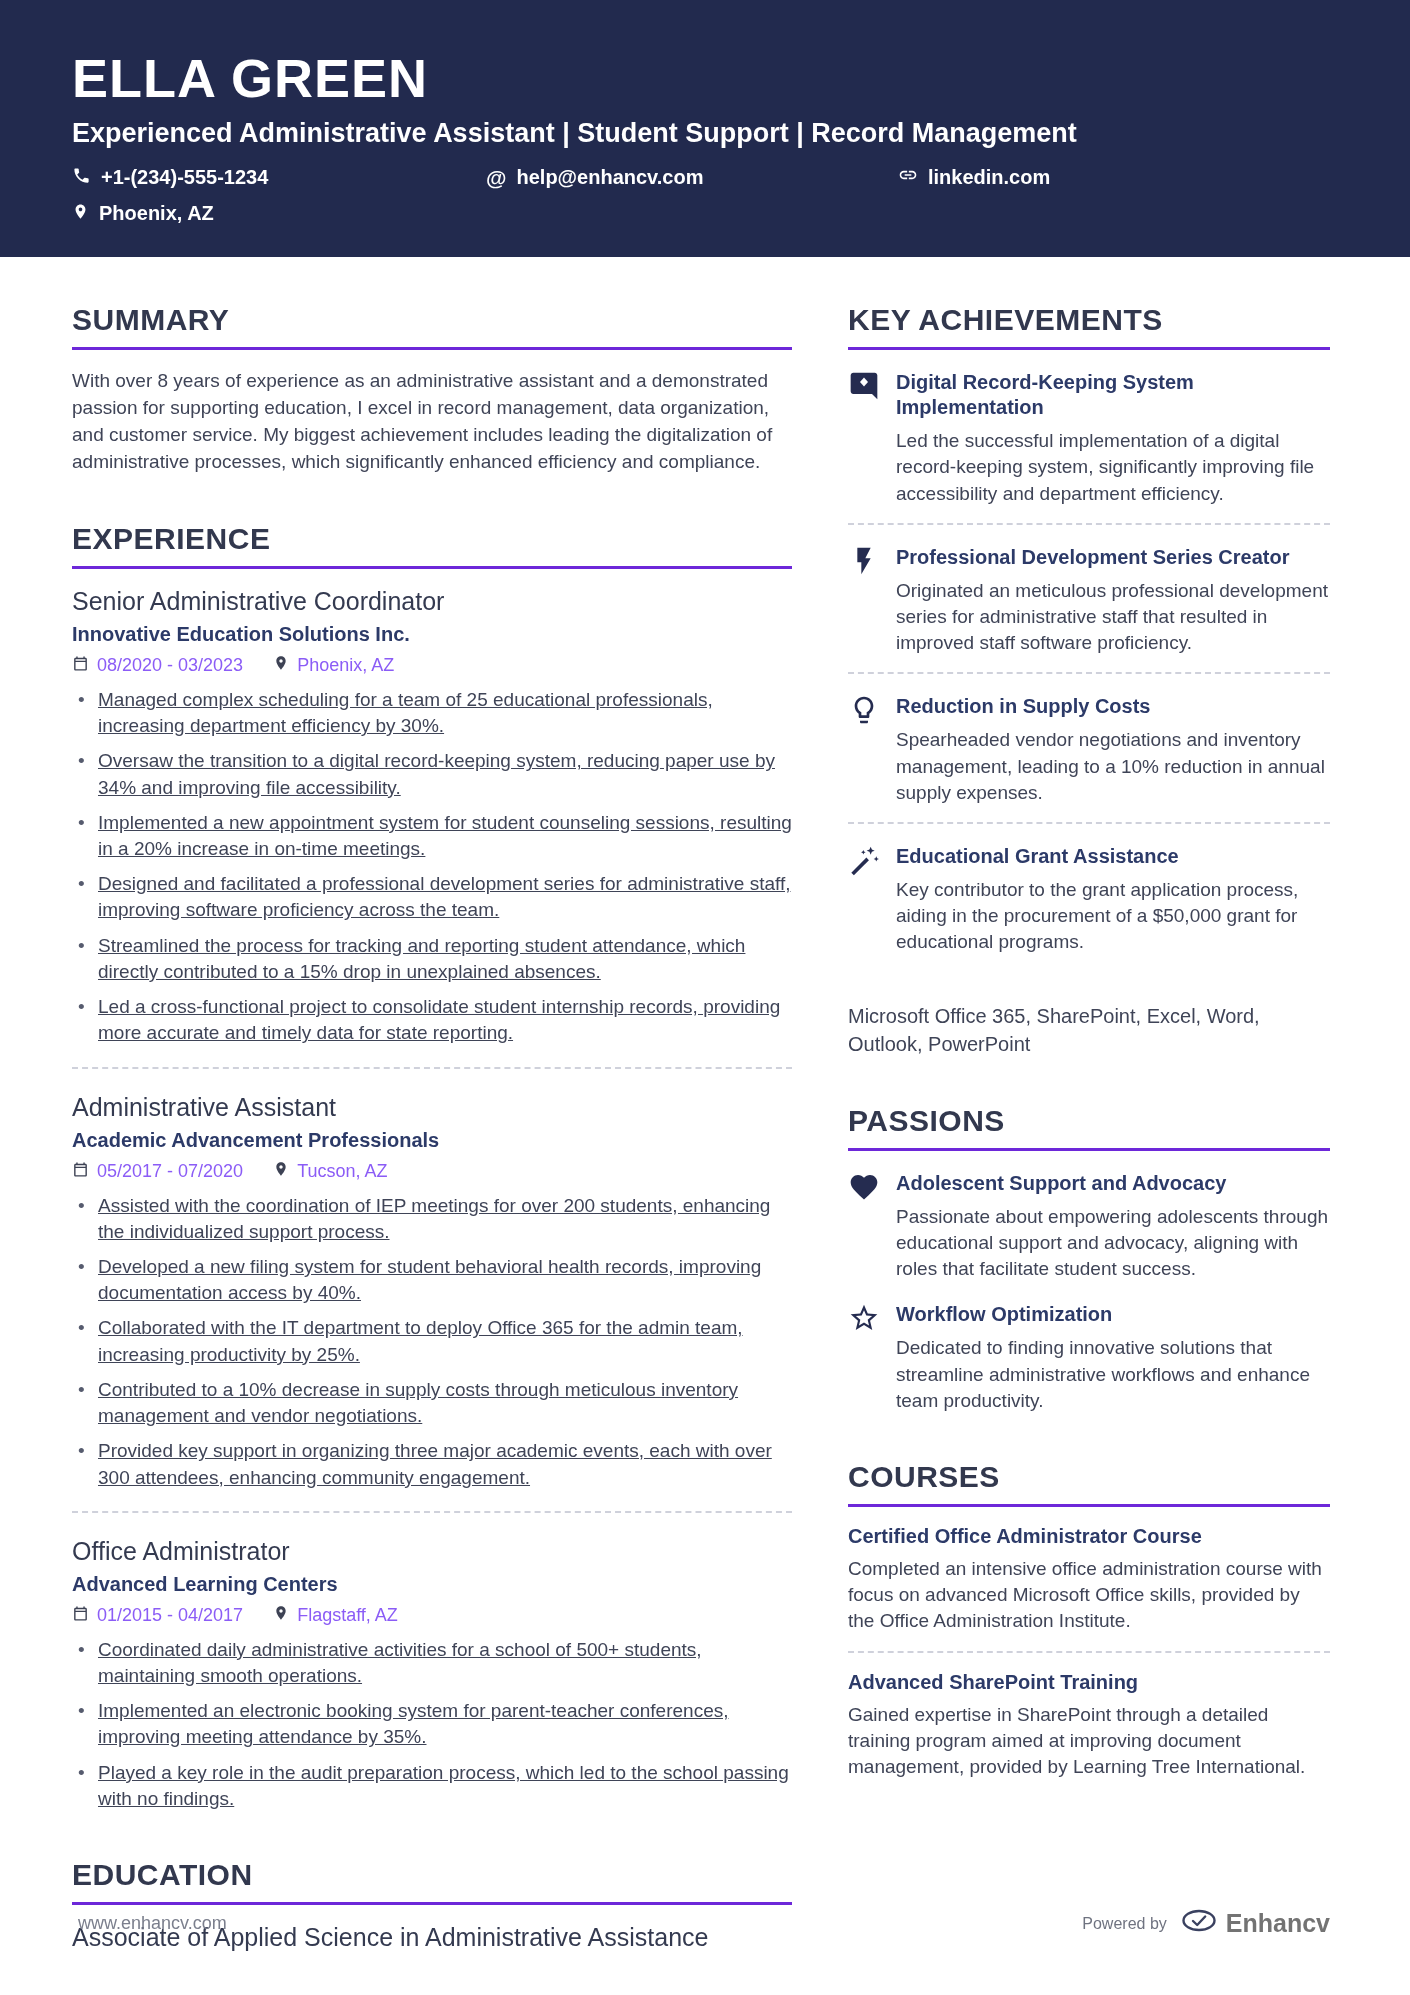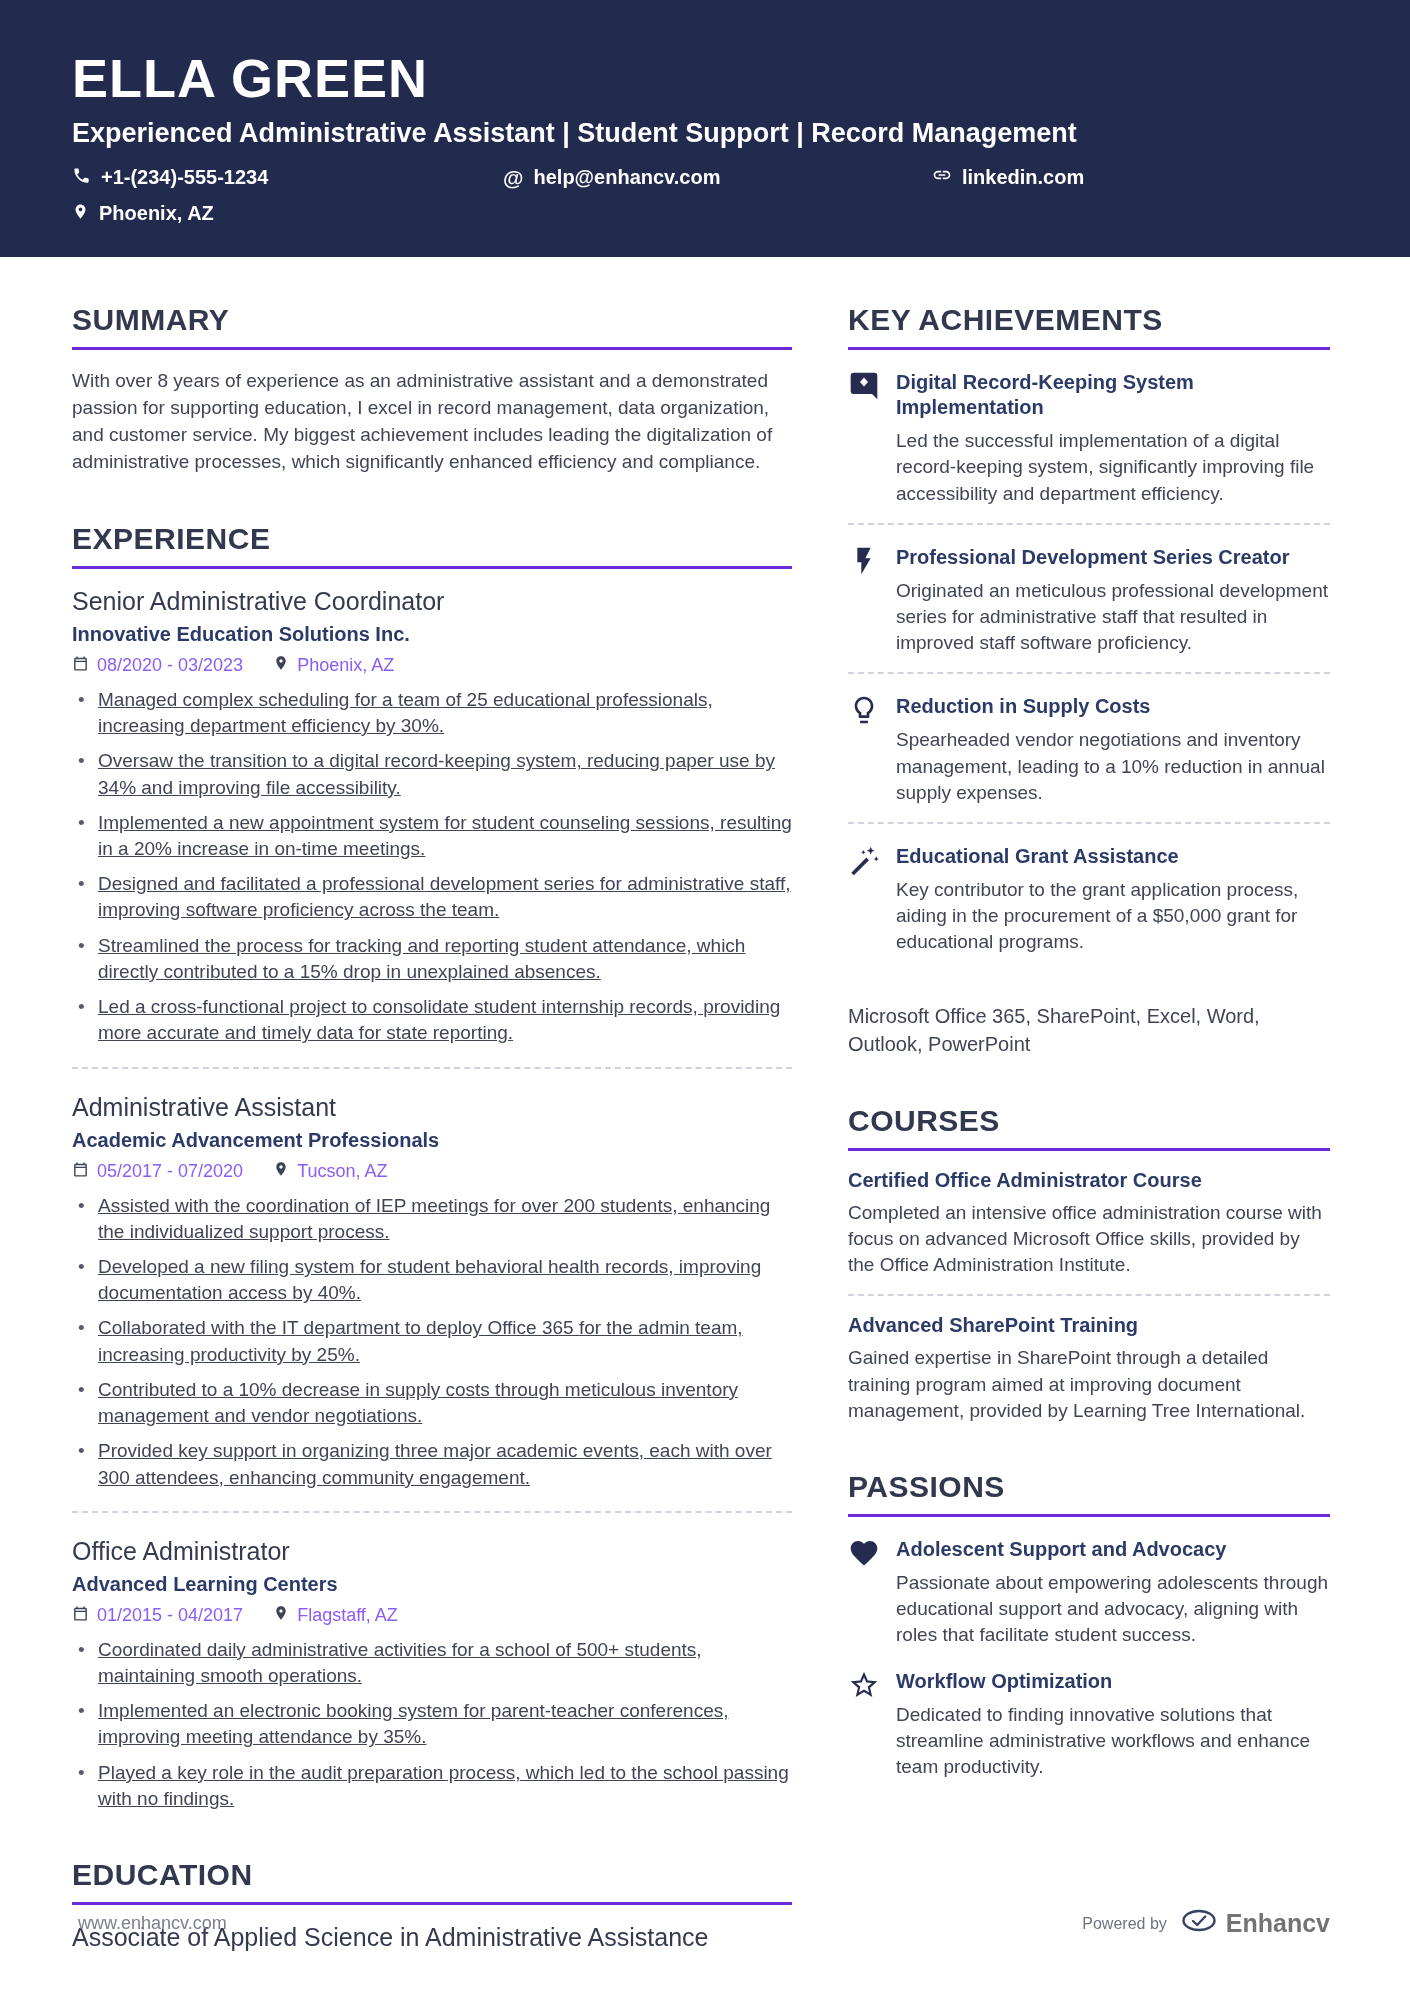--- a/index.html
+++ b/index.html
@@ -31,21 +31,20 @@
     margin-top: 10px;
     line-height: 1.2;
   }
   .contact-row {
     display: grid;
     grid-template-columns: 414px 412px auto;
     margin-top: 16px;
     font-size: 20px;
     font-weight: bold;
     align-items: center;
-    gap: 17px;
   }
   .contact-row2 { display: flex; margin-top: 12px; font-size: 20px; font-weight: bold; }
   .contact-item { display: flex; align-items: center; gap: 10px; }
   .contact-item svg { flex: 0 0 auto; }
   .at-glyph { font-size: 21px; font-weight: bold; line-height: 1; }
   
   .main {
     display: grid;
     grid-template-columns: 720px 482px;
     column-gap: 56px;
@@ -302,57 +301,57 @@
           <div class="ach-text">Key contributor to the grant application process, aiding in the procurement of a $50,000 grant for educational programs.</div>
         </div>
       </div>
     </section>
 
     <section class="section">
       <p class="skills-text">Microsoft Office 365, SharePoint, Excel, Word, Outlook, PowerPoint</p>
     </section>
 
     <section class="section">
+      <h2 class="section-heading">PASSIONS</h2>
+
+      <div class="ach-item">
+        <div class="ach-icon">
+          <svg width="32" height="32" viewBox="0 0 24 24" fill="#252c50">
+              <path d="M12 21.35l-1.45-1.32C5.4 15.36 2 12.28 2 8.5 2 5.42 4.42 3 7.5 3c1.74 0 3.41.81 4.5 2.09C13.09 3.81 14.76 3 16.5 3 19.58 3 22 5.42 22 8.5c0 3.78-3.4 6.86-8.55 11.54L12 21.35z"></path>
+            </svg>
+        </div>
+        <div>
+          <div class="ach-title">Adolescent Support and Advocacy</div>
+          <div class="ach-text">Passionate about empowering adolescents through educational support and advocacy, aligning with roles that facilitate student success.</div>
+        </div>
+      </div>
+
+      <div class="ach-item" style="margin-top:18px">
+        <div class="ach-icon">
+          <svg width="32" height="32" viewBox="0 0 24 24" fill="#252c50">
+              <path d="M22 9.24l-7.19-.62L12 2 9.19 8.63 2 9.24l5.46 4.73L5.82 21 12 17.27 18.18 21l-1.63-7.03L22 9.24zM12 15.4l-3.76 2.27 1-4.28-3.32-2.88 4.38-.38L12 6.1l1.71 4.04 4.38.38-3.32 2.88 1 4.28L12 15.4z"></path>
+            </svg>
+        </div>
+        <div>
+          <div class="ach-title">Workflow Optimization</div>
+          <div class="ach-text">Dedicated to finding innovative solutions that streamline administrative workflows and enhance team productivity.</div>
+        </div>
+      </div>
+    </section>
+
+    <section class="section">
       <h2 class="section-heading">COURSES</h2>
       <div>
         <div class="course-title">Certified Office Administrator Course</div>
         <p class="course-text">Completed an intensive office administration course with focus on advanced Microsoft Office skills, provided by the Office Administration Institute.</p>
       </div>
       <hr class="dashed-sm">
       <div>
         <div class="course-title">Advanced SharePoint Training</div>
         <p class="course-text">Gained expertise in SharePoint through a detailed training program aimed at improving document management, provided by Learning Tree International.</p>
-      </div>
-    </section>
-
-    <section class="section">
-      <h2 class="section-heading">PASSIONS</h2>
-
-      <div class="ach-item">
-        <div class="ach-icon">
-          <svg width="32" height="32" viewBox="0 0 24 24" fill="#252c50">
-              <path d="M12 21.35l-1.45-1.32C5.4 15.36 2 12.28 2 8.5 2 5.42 4.42 3 7.5 3c1.74 0 3.41.81 4.5 2.09C13.09 3.81 14.76 3 16.5 3 19.58 3 22 5.42 22 8.5c0 3.78-3.4 6.86-8.55 11.54L12 21.35z"></path>
-            </svg>
-        </div>
-        <div>
-          <div class="ach-title">Adolescent Support and Advocacy</div>
-          <div class="ach-text">Passionate about empowering adolescents through educational support and advocacy, aligning with roles that facilitate student success.</div>
-        </div>
-      </div>
-
-      <div class="ach-item" style="margin-top:18px">
-        <div class="ach-icon">
-          <svg width="32" height="32" viewBox="0 0 24 24" fill="#252c50">
-              <path d="M22 9.24l-7.19-.62L12 2 9.19 8.63 2 9.24l5.46 4.73L5.82 21 12 17.27 18.18 21l-1.63-7.03L22 9.24zM12 15.4l-3.76 2.27 1-4.28-3.32-2.88 4.38-.38L12 6.1l1.71 4.04 4.38.38-3.32 2.88 1 4.28L12 15.4z"></path>
-            </svg>
-        </div>
-        <div>
-          <div class="ach-title">Workflow Optimization</div>
-          <div class="ach-text">Dedicated to finding innovative solutions that streamline administrative workflows and enhance team productivity.</div>
-        </div>
       </div>
     </section>
   </div>
 </main>
 
 <footer class="footer">
   <span class="site">www.enhancv.com</span>
   <span class="powered">
     <span class="powered-label">Powered by</span>
     <span class="brand">

